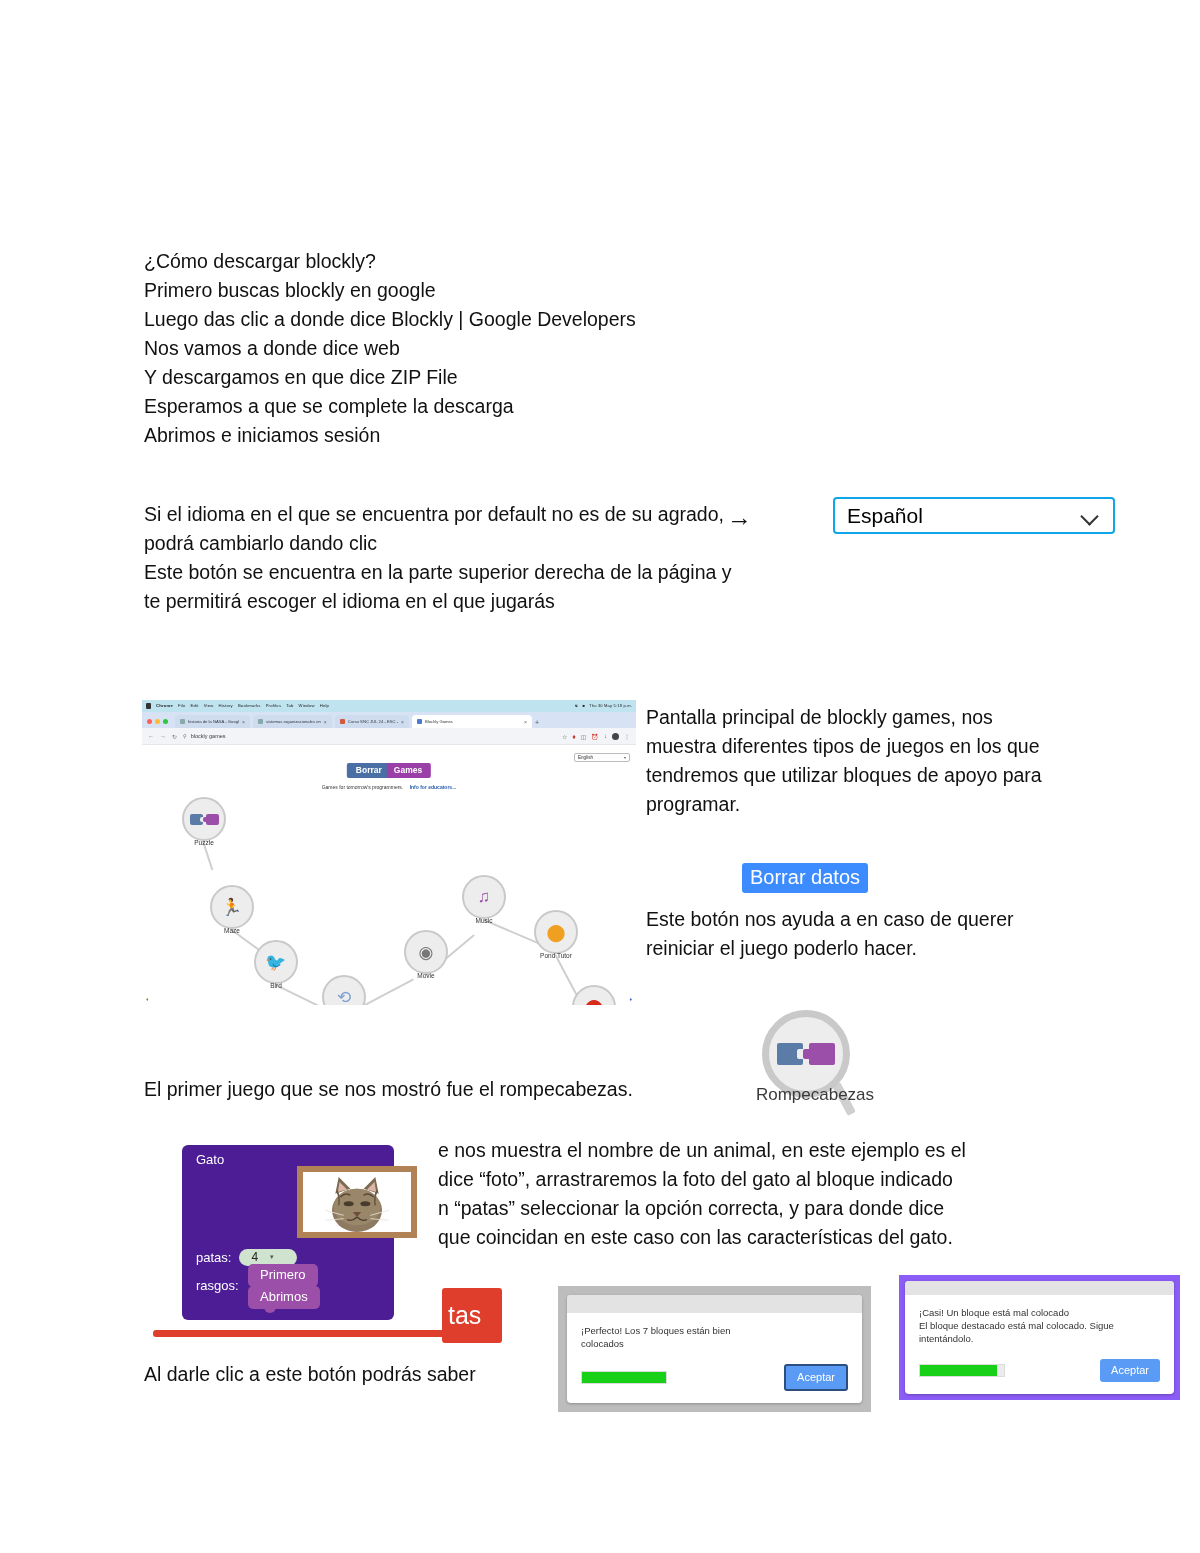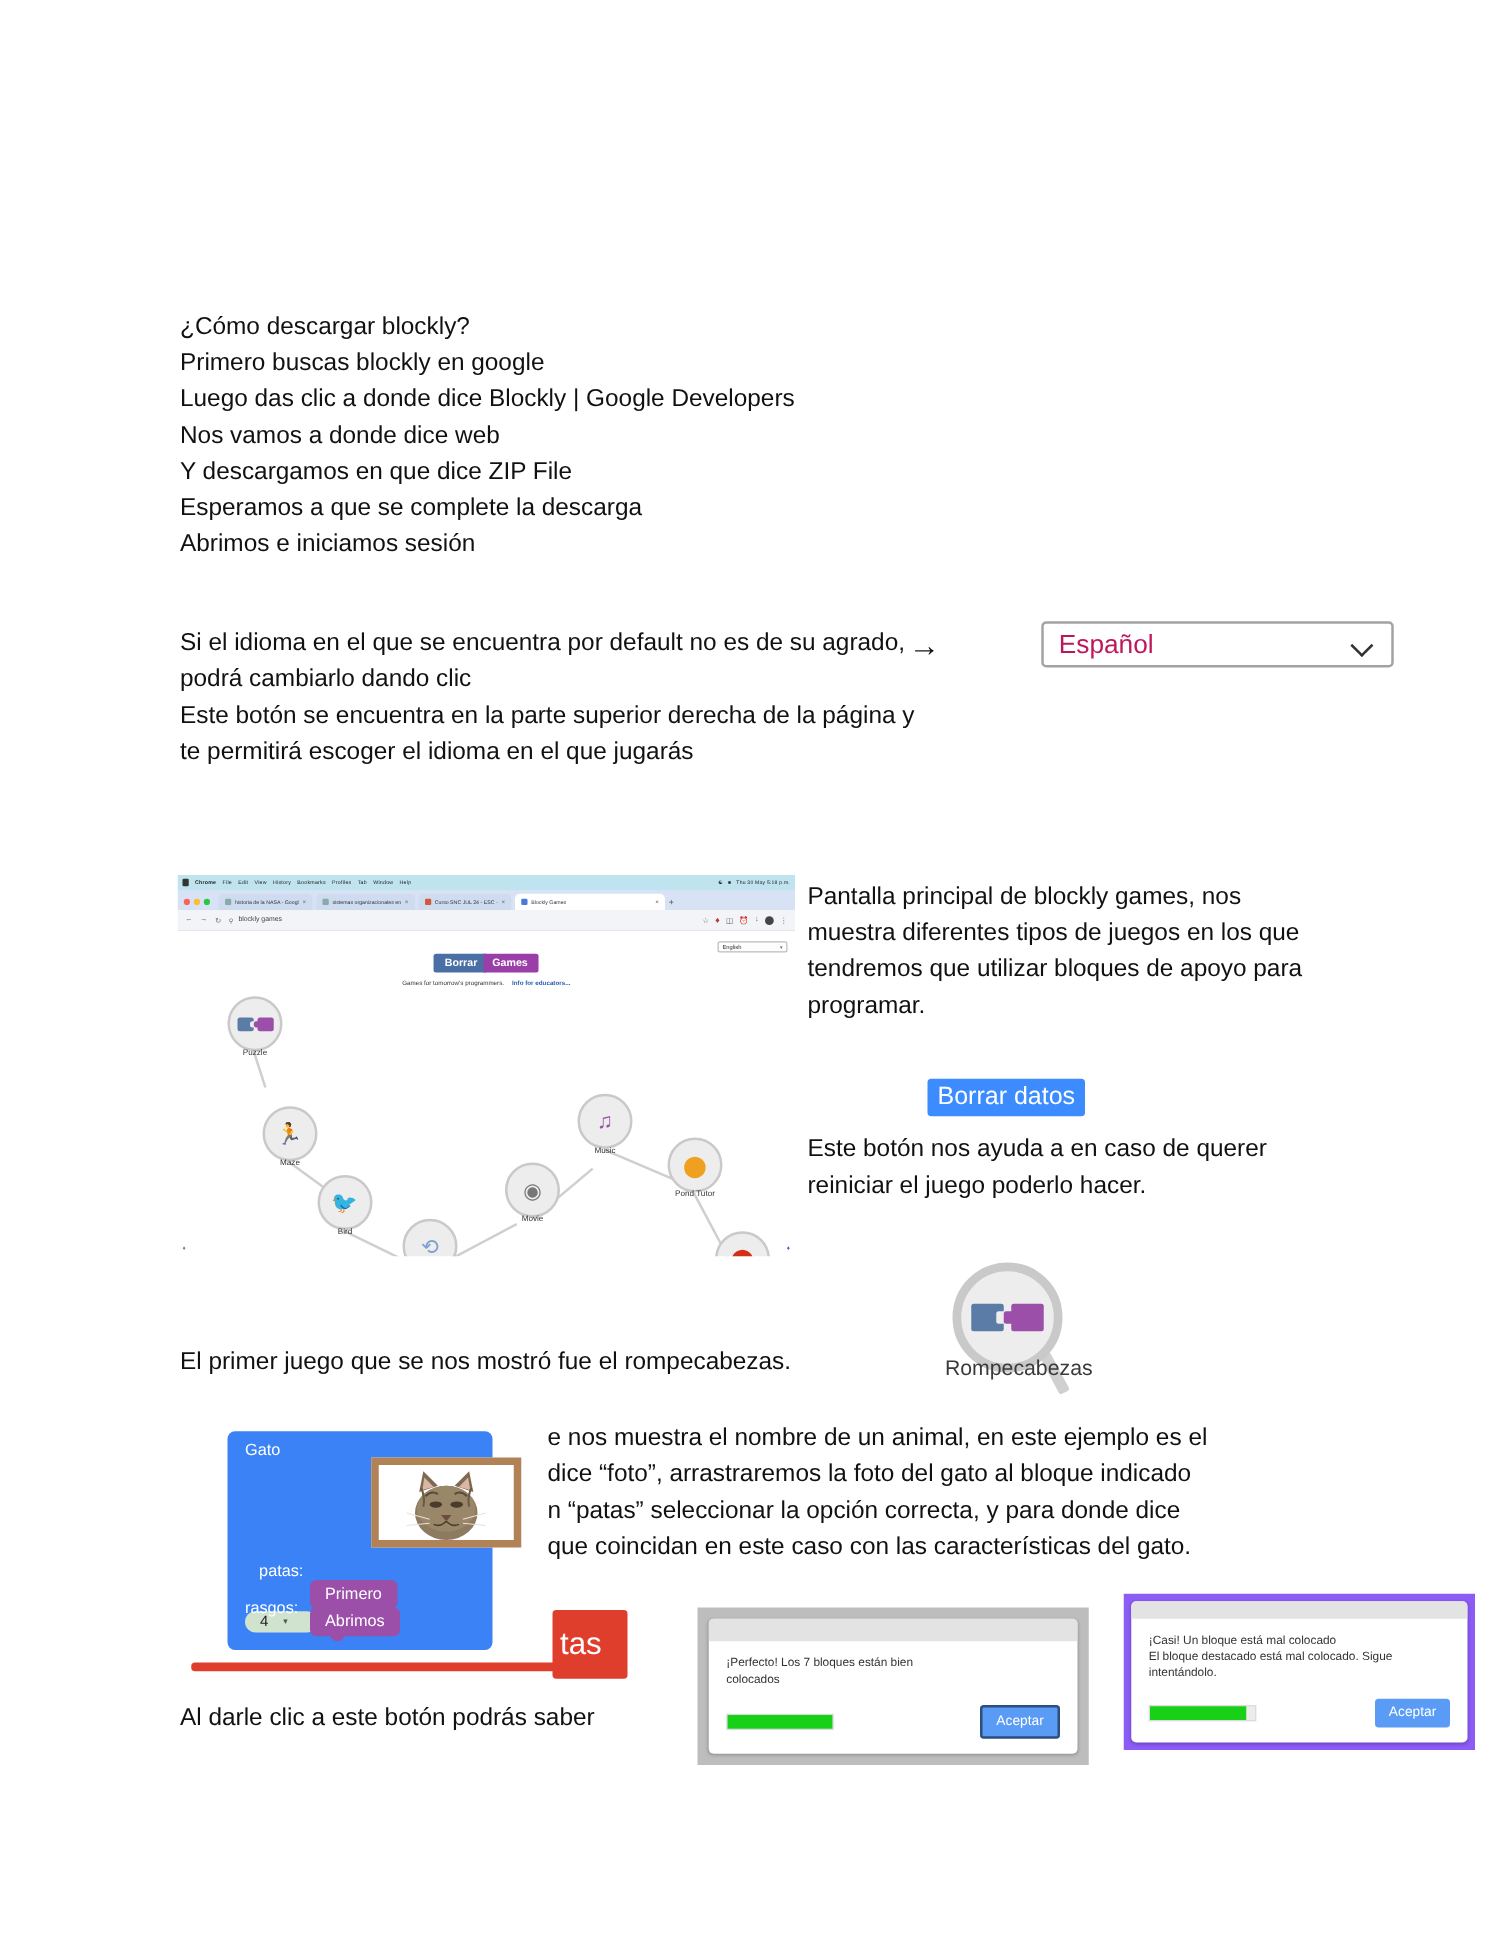--- a/index.html
+++ b/index.html
@@ -43,28 +43,28 @@
     position: absolute;
     left: 727px; top: 503px;
     font-size: 25px;
     color: #111;
   }
 
   .lang-select {
     position: absolute;
     left: 833px; top: 497px;
     width: 282px; height: 37px;
-    border: 2px solid #a3a3a3;
+    border: 2px solid #0ea5e9;
     border-radius: 4px;
     background: #ffffff;
     display: flex;
     align-items: center;
     padding: 0 10px 0 12px;
     font-size: 21px;
-    color: #be185d;
+    color: #000000;
   }
   .lang-select .val { flex: 1; }
   .lang-select .chev {
     width: 18px; height: 18px;
     position: relative;
     margin-right: 4px;
   }
   .lang-select .chev::before {
     content: "";
     position: absolute;
@@ -267,41 +267,41 @@
     color: #3a3a3a;
   }
 
   #rompecabezas-line { left: 144px; top: 1075px; width: 560px; }
 
   
   .gato-block {
     position: absolute;
     left: 182px; top: 1145px;
     width: 212px; height: 175px;
-    background: #3b82f6;
+    background: #4c1d95;
     border-radius: 6px;
     color: #ffffff;
   }
   .gato-block .title {
     position: absolute; left: 14px; top: 7px;
     font-size: 13px;
   }
   .gato-block .foto-row {
     position: absolute; right: 8px; top: 36px;
     font-size: 13px;
   }
   .gato-block .notch {
     position: absolute; right: -4px; top: 40px;
     width: 8px; height: 14px;
     background: #d8a678; border-radius: 2px;
   }
   .gato-block .patas-row {
     position: absolute; left: 14px; top: 104px;
     font-size: 13px;
-    display: flex; align-items: center; gap: 25px; flex-direction: column;
+    display: flex; align-items: center; gap: 8px;
   }
   .gato-block .patas-field {
     background: #cfe3cf; color: #222;
     border-radius: 10px;
     font-size: 12px;
     padding: 1px 7px 2px 12px;
     display: flex; align-items: center; gap: 12px;
     min-width: 58px;
   }
   .gato-block .patas-field .caret { font-size: 7px; color: #555; }

